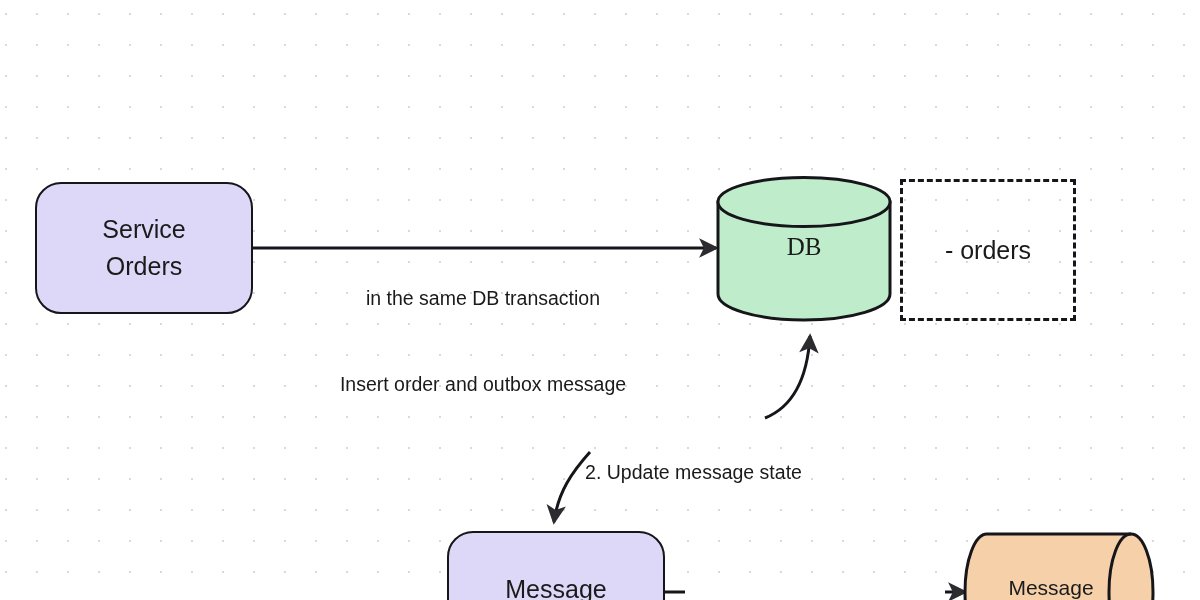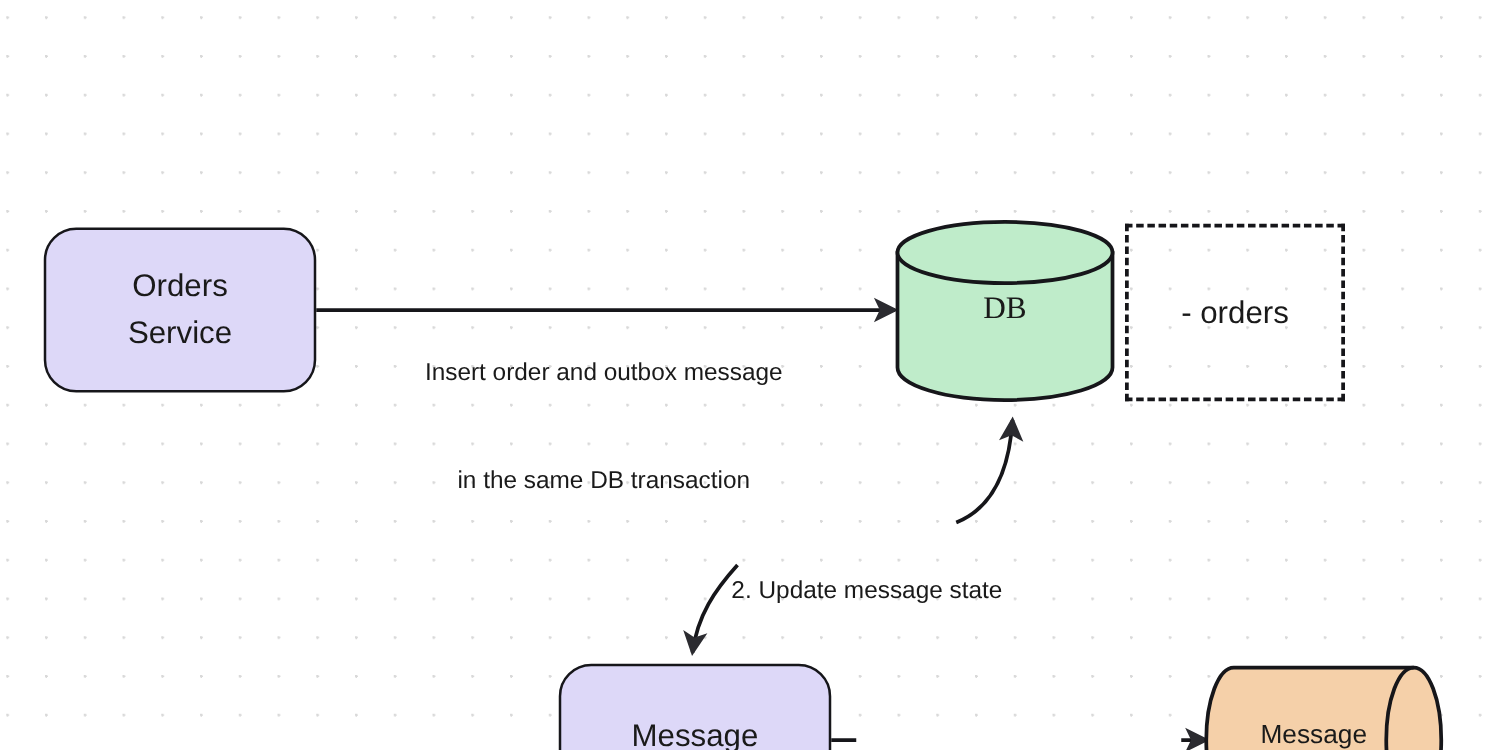--- a/index.html
+++ b/index.html
@@ -84,28 +84,28 @@
 
     <path d="M 765 418 C 790 408 807 384 810 336" fill="none" stroke="#16161a" stroke-width="3" marker-end="url(#arrowFilled)"></path>
 
     <path d="M 590 452 C 572 472 558 492 554 522" fill="none" stroke="#16161a" stroke-width="3" marker-end="url(#arrowFilled)"></path>
 
     <line x1="665" y1="592" x2="965" y2="592" stroke="#16161a" stroke-width="3" marker-end="url(#arrowFilled)"></line>
   </svg>
 
   <div class="node rounded-box" style="left:35px; top:182px; width:218px; height:132px;">
     <div class="two-line">
+      <span>Service</span>
       <span>Orders</span>
-      <span>Service</span>
     </div>
   </div>
 
   <div class="label" style="left:318px; top:226px; width:330px;">
+    <div>in the same DB transaction</div>
     <div>Insert order and outbox message</div>
-    <div>in the same DB transaction</div>
   </div>
 
   <div style="position:absolute; left:716px; top:176px; width:176px; height:144px;">
     <svg width="176" height="144" style="position:absolute; left:0; top:0; overflow:visible;">
       <path d="M 2 26 L 2 118 A 86 26 0 0 0 174 118 L 174 26 Z" fill="#bfecca" stroke="#16161a" stroke-width="3"></path>
       <ellipse cx="88" cy="26" rx="86" ry="24.5" fill="#bfecca" stroke="#16161a" stroke-width="3"></ellipse>
     </svg>
     <div class="cyl-label" style="top:57px; left:0;font-family:Liberation Serif, serif;">DB</div>
   </div>
 

